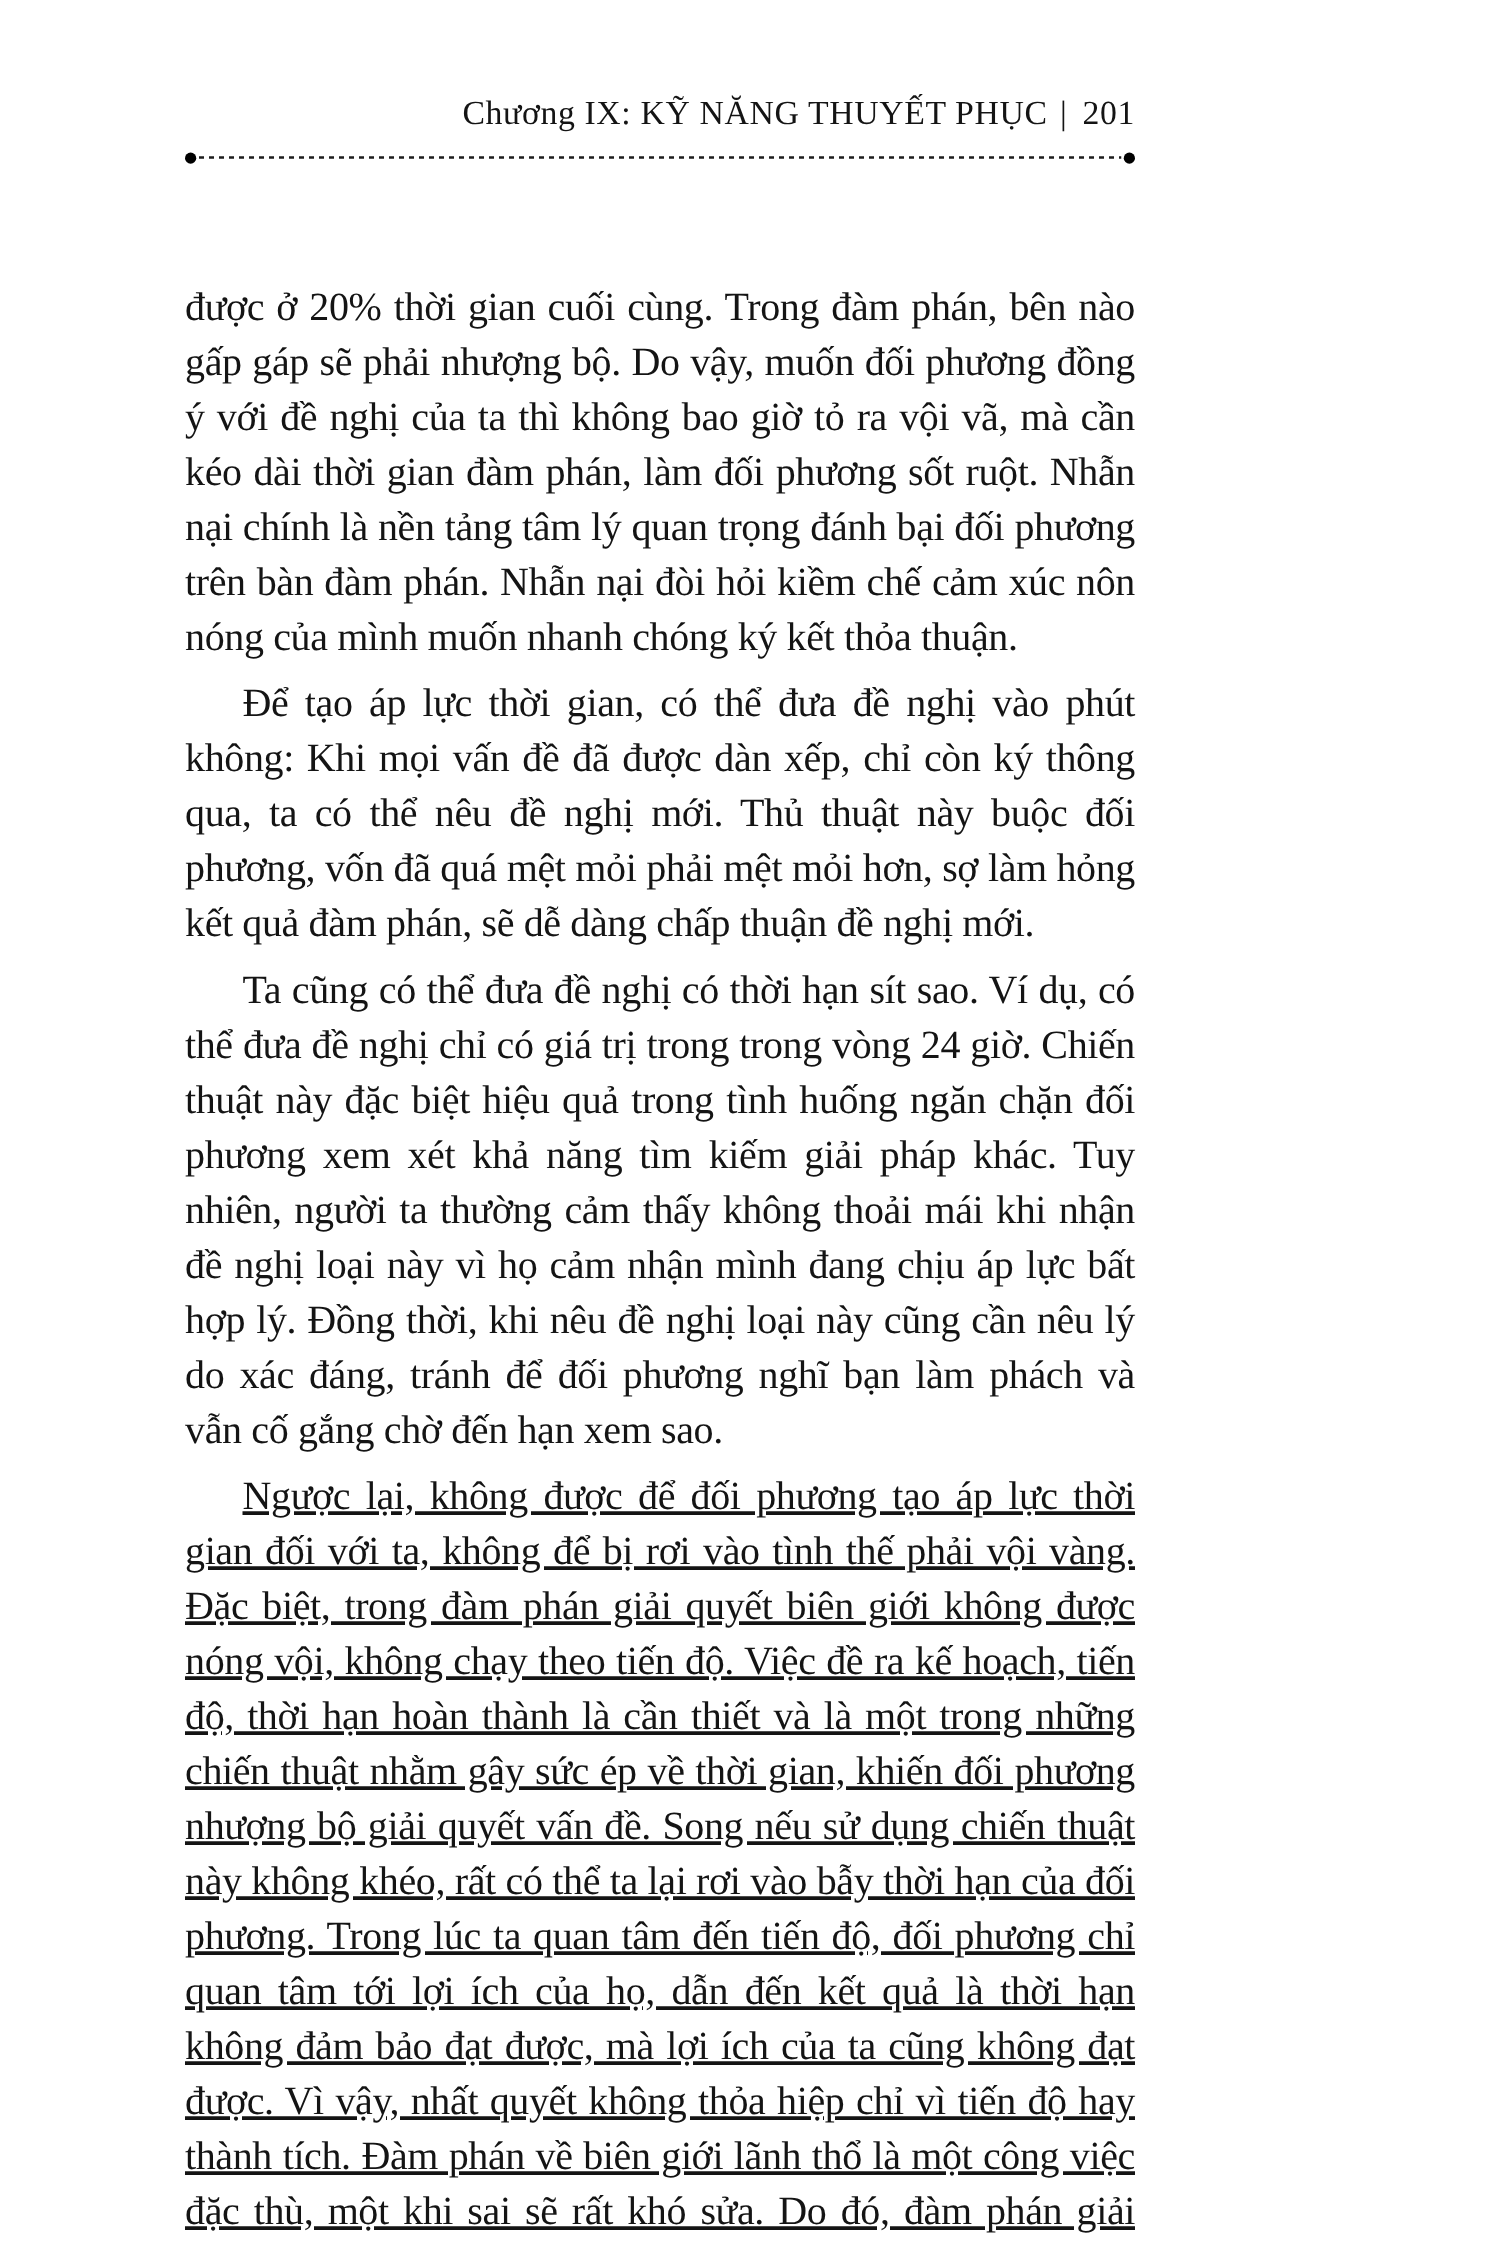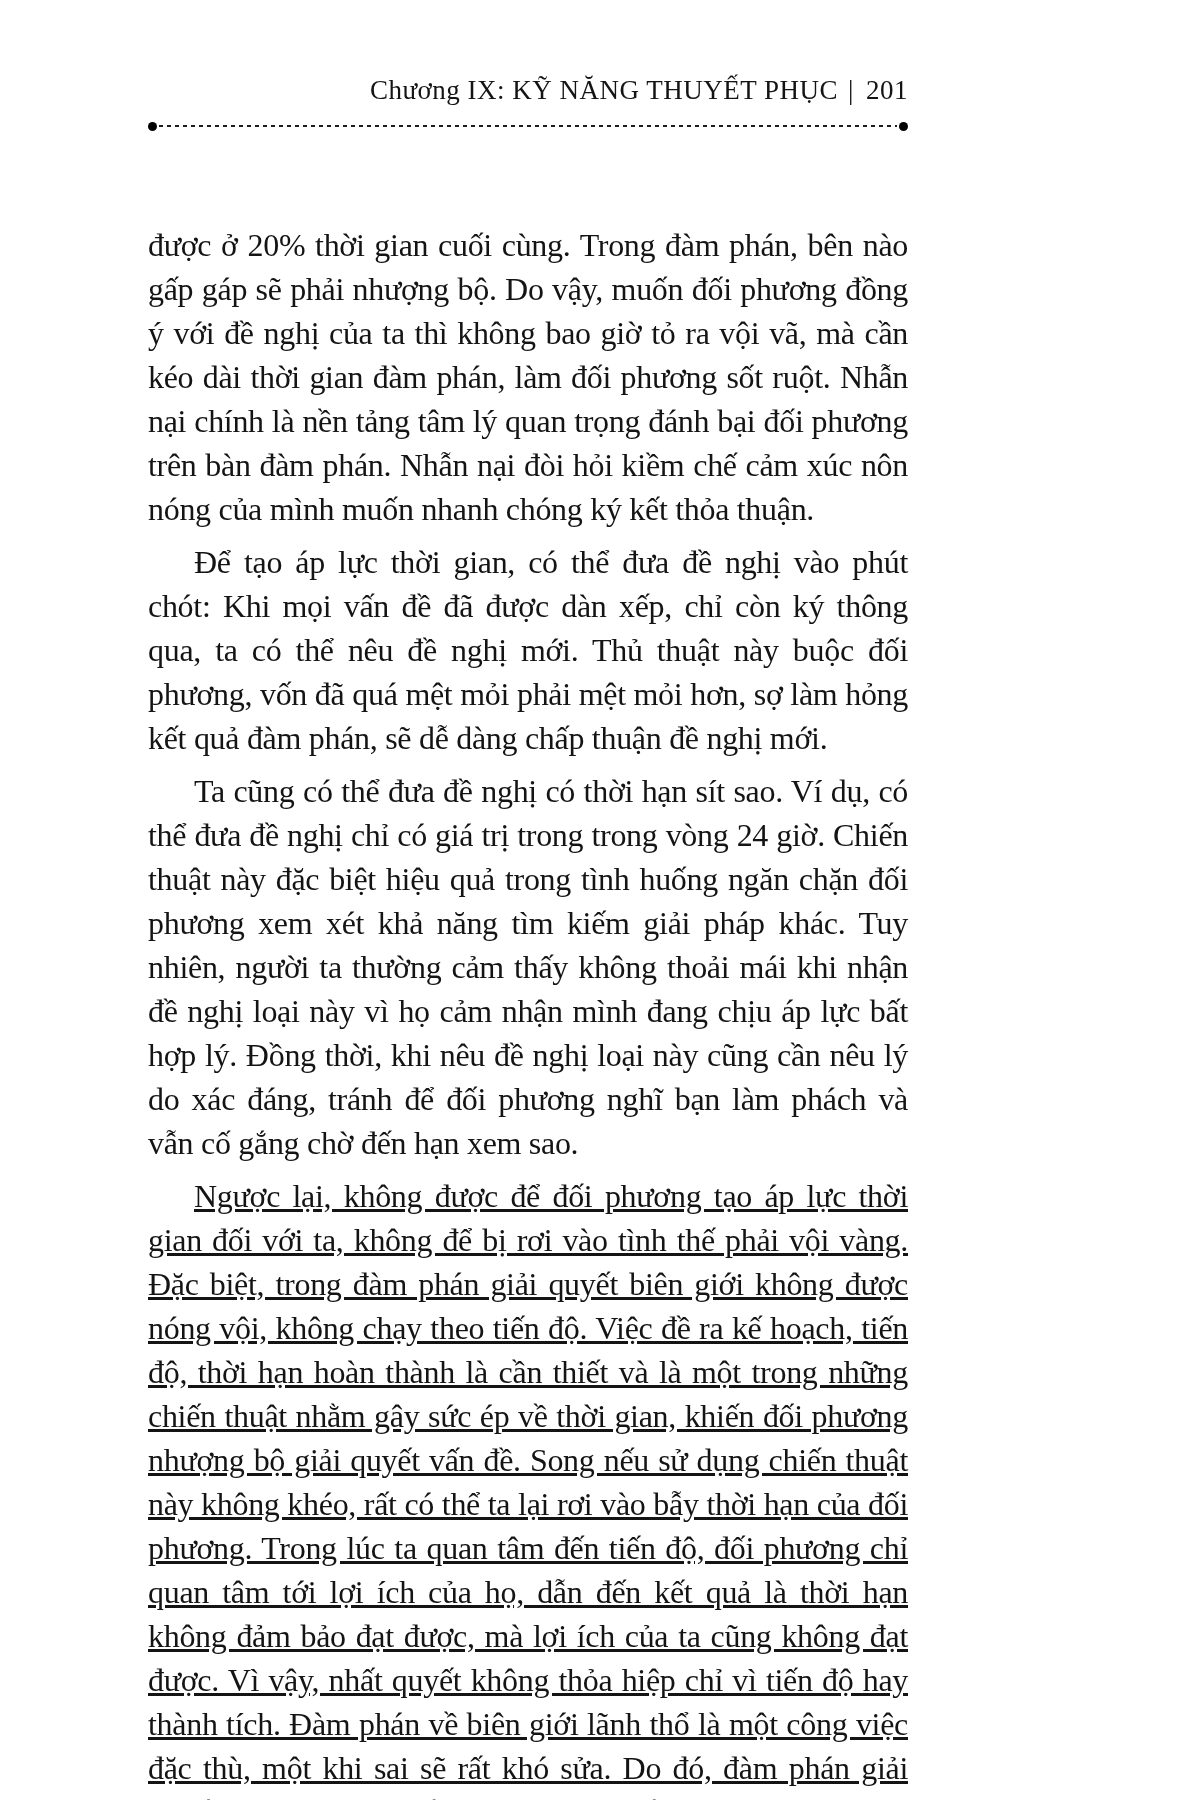--- a/index.html
+++ b/index.html
@@ -78,18 +78,18 @@
 
   <div class="rule-row">
     <span class="rule-dot"></span>
     <span class="rule-dashes"></span>
     <span class="rule-dot"></span>
   </div>
 
   <main class="page-body">
 
   <p>được ở 20% thời gian cuối cùng. Trong đàm phán, bên nào gấp gáp sẽ phải nhượng bộ. Do vậy, muốn đối phương đồng ý với đề nghị của ta thì không bao giờ tỏ ra vội vã, mà cần kéo dài thời gian đàm phán, làm đối phương sốt ruột. Nhẫn nại chính là nền tảng tâm lý quan trọng đánh bại đối phương trên bàn đàm phán. Nhẫn nại đòi hỏi kiềm chế cảm xúc nôn nóng của mình muốn nhanh chóng ký kết thỏa thuận.</p>
-      <p class="indent">Để tạo áp lực thời gian, có thể đưa đề nghị vào phút chót: Khi mọi vấn đề đã được dàn xếp, chỉ còn ký thông qua, ta có thể nêu đề nghị mới. Thủ thuật này buộc đối phương, vốn đã quá mệt mỏi phải mệt mỏi hơn, sợ làm hỏng kết quả đàm phán, sẽ dễ dàng chấp thuận đề nghị mới.</p>
+      <p class="indent">Để tạo áp lực thời gian, có thể đưa đề nghị vào phút không: Khi mọi vấn đề đã được dàn xếp, chỉ còn ký thông qua, ta có thể nêu đề nghị mới. Thủ thuật này buộc đối phương, vốn đã quá mệt mỏi phải mệt mỏi hơn, sợ làm hỏng kết quả đàm phán, sẽ dễ dàng chấp thuận đề nghị mới.</p>
       <p class="indent">Ta cũng có thể đưa đề nghị có thời hạn sít sao. Ví dụ, có thể đưa đề nghị chỉ có giá trị trong trong vòng 24 giờ. Chiến thuật này đặc biệt hiệu quả trong tình huống ngăn chặn đối phương xem xét khả năng tìm kiếm giải pháp khác. Tuy nhiên, người ta thường cảm thấy không thoải mái khi nhận đề nghị loại này vì họ cảm nhận mình đang chịu áp lực bất hợp lý. Đồng thời, khi nêu đề nghị loại này cũng cần nêu lý do xác đáng, tránh để đối phương nghĩ bạn làm phách và vẫn cố gắng chờ đến hạn xem sao.</p>
       <p class="indent continues">Ngược lại, không được để đối phương tạo áp lực thời gian đối với ta, không để bị rơi vào tình thế phải vội vàng. Đặc biệt, trong đàm phán giải quyết biên giới không được nóng vội, không chạy theo tiến độ. Việc đề ra kế hoạch, tiến độ, thời hạn hoàn thành là cần thiết và là một trong những chiến thuật nhằm gây sức ép về thời gian, khiến đối phương nhượng bộ giải quyết vấn đề. Song nếu sử dụng chiến thuật này không khéo, rất có thể ta lại rơi vào bẫy thời hạn của đối phương. Trong lúc ta quan tâm đến tiến độ, đối phương chỉ quan tâm tới lợi ích của họ, dẫn đến kết quả là thời hạn không đảm bảo đạt được, mà lợi ích của ta cũng không đạt được. Vì vậy, nhất quyết không thỏa hiệp chỉ vì tiến độ hay thành tích. Đàm phán về biên giới lãnh thổ là một công việc đặc thù, một khi sai sẽ rất khó sửa. Do đó, đàm phán giải quyết vấn đề biên</p>
     </main>
 
 </div>
 
 </body></html>

